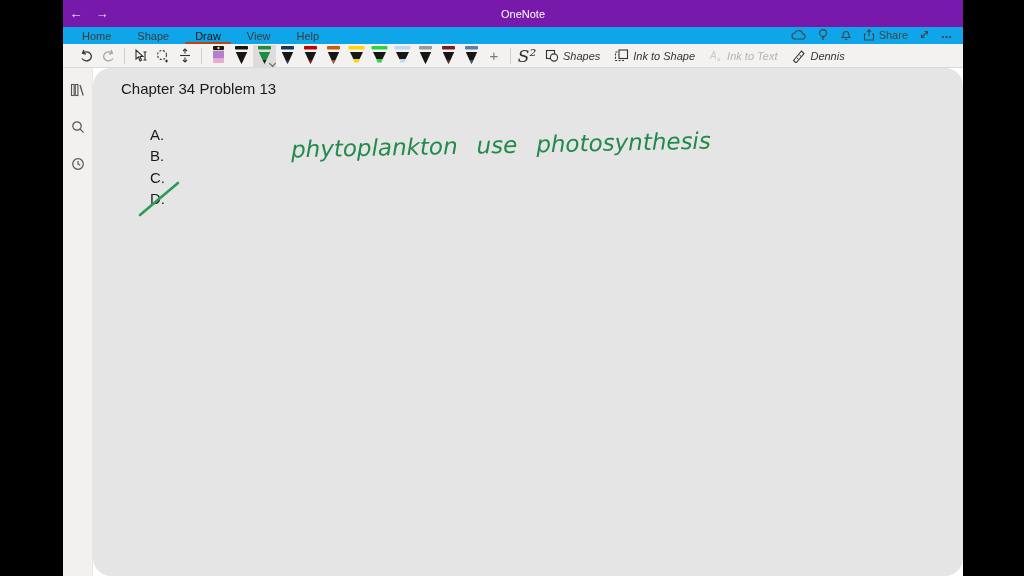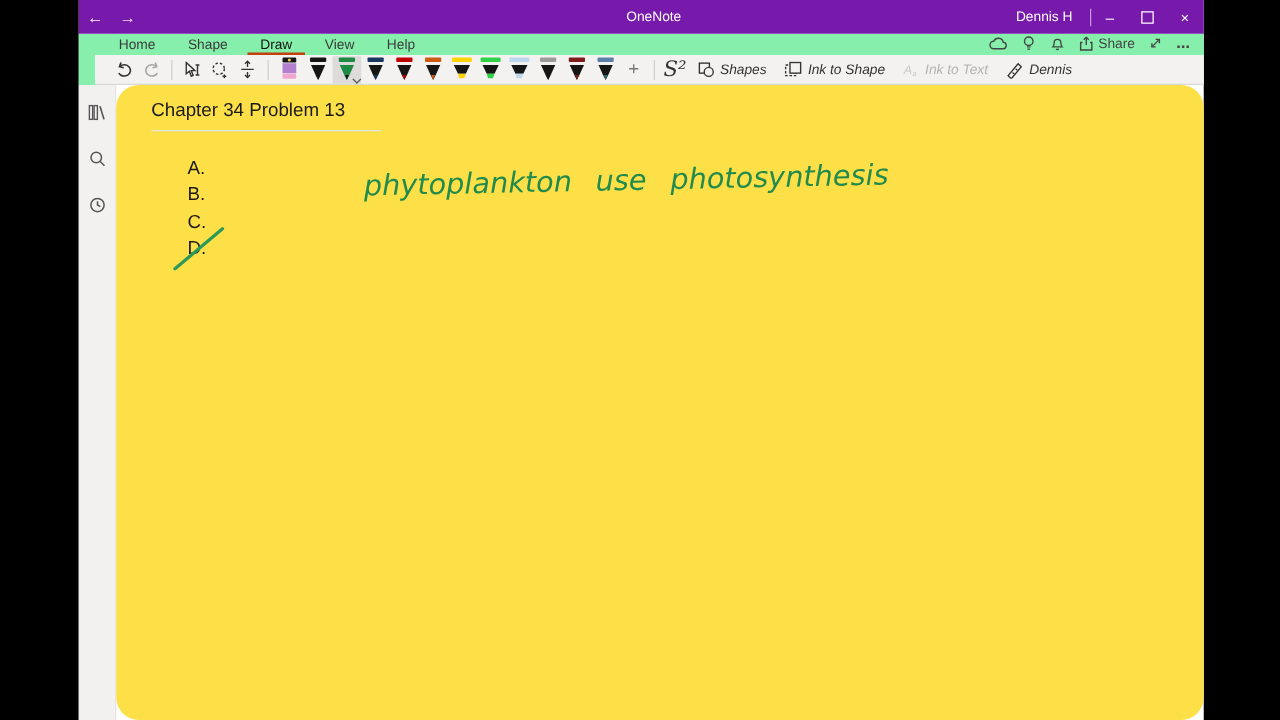--- a/index.html
+++ b/index.html
@@ -12,21 +12,21 @@
   .titlebar{height:27px;background:#7719aa;color:#fff;display:flex;align-items:center;position:relative;flex:0 0 auto;}
   .nav-arrow{width:26px;text-align:center;font-size:13px;cursor:default;}
   .nav-arrow.fwd{opacity:.85;}
   .tb-title{position:absolute;left:0;right:0;text-align:center;font-size:11px;pointer-events:none;margin-left:20px;}
   .tb-right{margin-left:auto;display:flex;align-items:center;height:100%;font-size:11px;}
   .tb-user{padding:0 14px;}
   .tb-sep{width:1px;height:14px;background:rgba(255,255,255,.55);}
   .win-btn{width:30px;height:100%;display:flex;align-items:center;justify-content:center;font-size:12px;}
   .max-box{width:8px;height:8px;border:1px solid #fff;display:inline-block;}
   
-  .ribbon{background:#86efac;flex:0 0 auto;padding-left:13px;}
+  .ribbon{background:#0ea5e9;flex:0 0 auto;}
   .tabsrow{display:flex;align-items:flex-end;height:17px;padding-left:9px;position:relative;}
   .tab{font-size:11px;color:#3b3b3b;padding:1px 10px 2px;margin-right:6px;}
   .tab.selected{color:#111;border-bottom:2px solid #c2410c;padding-bottom:0;}
   .tabs-right{position:absolute;right:10px;top:1px;display:flex;align-items:center;gap:11px;color:#444;font-size:11px;}
   .tr-ic{display:flex;align-items:flex-start;gap:3px;}
   .more-glyph{font-weight:bold;letter-spacing:1px;font-family:"DejaVu Sans",sans-serif;}
   
   .toolbar{display:flex;align-items:center;height:23px;background:#f3f2f1;border-bottom:1px solid #d9d9d9;padding-left:12px;font-size:11px;color:#333;flex:0 0 auto;}
   .tbtn{min-width:22px;height:21px;display:flex;align-items:center;justify-content:center;}
   .tbtn.disabled{opacity:.4;}
@@ -37,48 +37,39 @@
   .pen-chevron{position:absolute;right:1px;bottom:1px;width:4px;height:4px;border-right:1px solid #555;border-bottom:1px solid #555;transform:rotate(45deg);}
   .plus-btn{font-size:15px;color:#777;width:22px;text-align:center;}
   .lbl-btn{display:flex;align-items:center;gap:4px;padding:0 7px;height:21px;white-space:nowrap;font-style:italic;}
   .lbl-btn.disabled{color:#b3b3b3;}
   .lbl-btn.disabled svg{opacity:.4;}
   .inkmath{font-family:"DejaVu Serif",serif;font-style:italic;font-size:17px;color:#333;}
   
   .main{display:flex;flex:1 1 auto;min-height:0;}
   .rail{width:29px;background:#f2f1f0;border-right:1px solid #e7e6e5;display:flex;flex-direction:column;align-items:center;padding-top:14px;gap:21px;flex:0 0 auto;}
   .rail .ric{width:16px;height:16px;display:flex;align-items:center;justify-content:center;}
-  .canvas{flex:1;background:#fde047;position:relative;border-radius:18px;}
+  .canvas{flex:1;background:#e5e5e5;position:relative;border-radius:18px;}
   .page-title{position:absolute;left:28px;top:12px;font-size:15px;color:#1a1a1a;}
   .title-rule{position:absolute;left:28px;top:36px;width:184px;height:1px;background:#e4e4e4;}
   .option{position:absolute;left:57px;font-size:15px;color:#1a1a1a;}
   .strike{position:absolute;left:44px;top:112px;}
   .handwriting{position:absolute;left:198px;top:64px;display:flex;gap:19px;
     font-family:"DejaVu Sans",sans-serif;font-style:italic;font-size:23px;
     transform:rotate(-1.2deg);white-space:nowrap;}
   svg{display:block;}
 </style>
 </head>
 <body>
 
 <div class="window">
 
   <div class="titlebar">
     <div class="nav-arrow">←</div>
     <div class="nav-arrow fwd">→</div>
     <div class="tb-title">OneNote</div>
-    <div class="tb-right">
-      <div class="tb-user">Dennis H</div>
-      <div class="tb-sep"></div>
-      <div class="win-btn">–</div>
-      <div class="win-btn">
-          <span class="max-box"></span>
-        </div>
-      <div class="win-btn">×</div>
-    </div>
   </div>
 
   <div class="ribbon">
     <div class="tabsrow">
       <div style="display:flex;align-items:flex-end;">
           <div class="tab">Home</div>
           <div class="tab">Shape</div>
           <div class="tab selected">Draw</div>
           <div class="tab">View</div>
           <div class="tab">Help</div>

